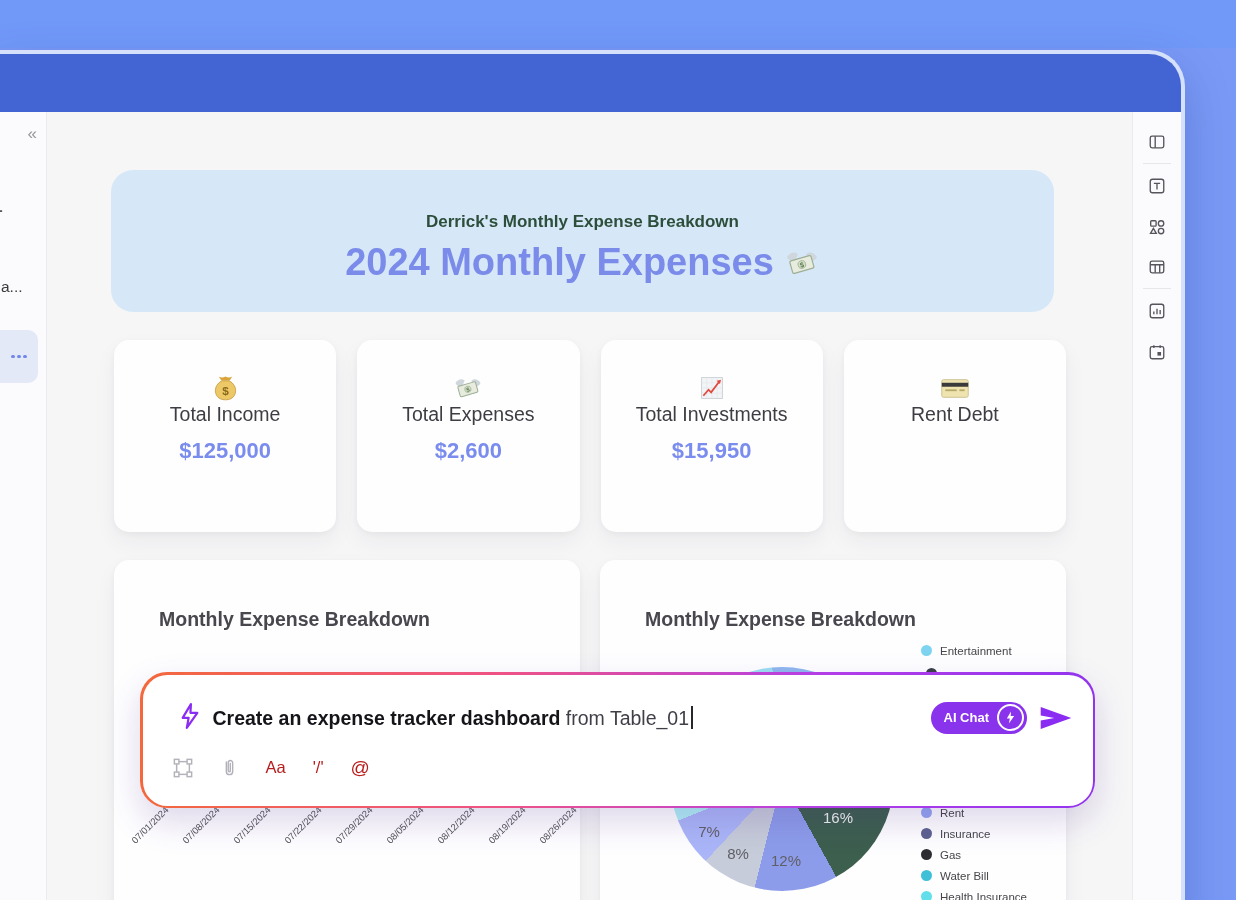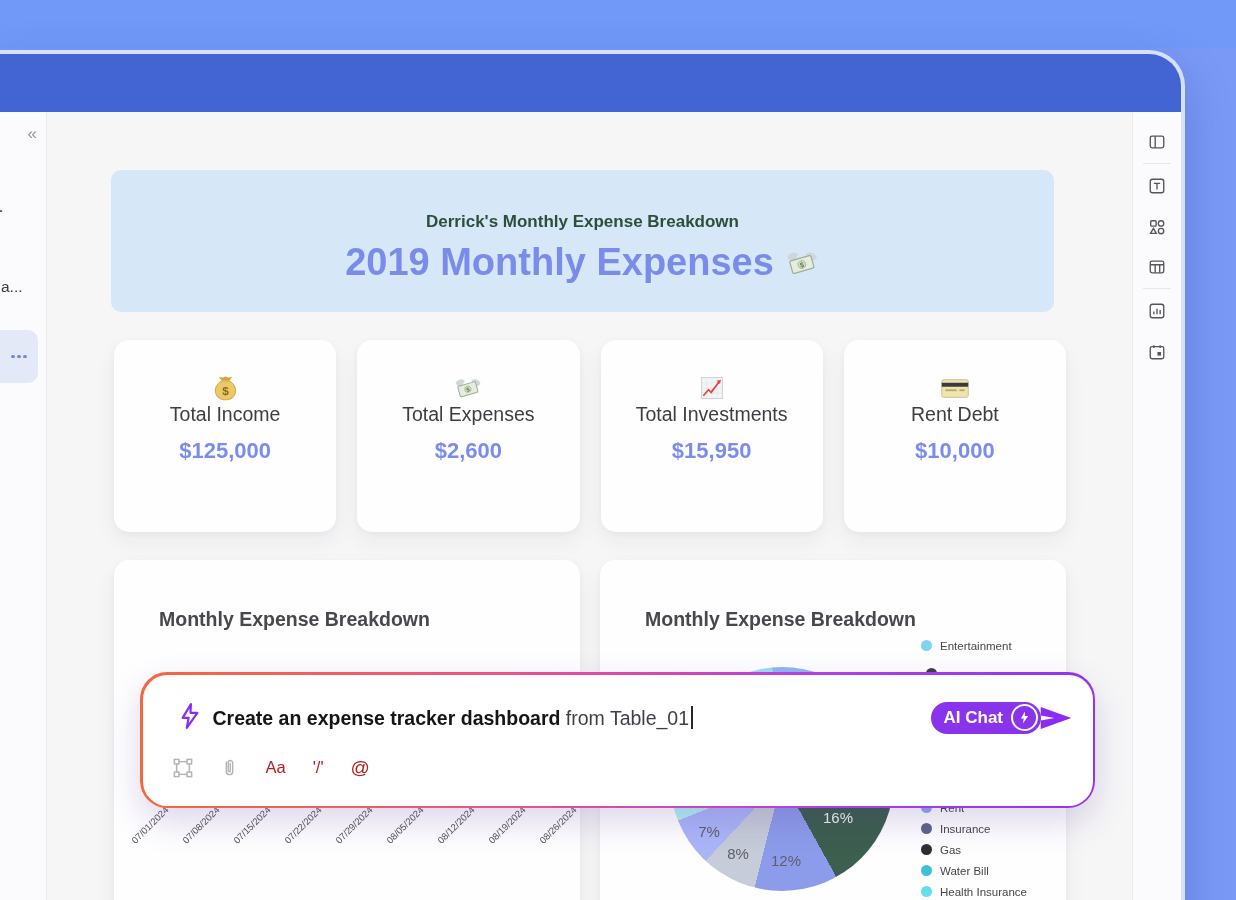--- a/index.html
+++ b/index.html
@@ -19,21 +19,21 @@
   .collapse{position:absolute;top:12px;right:9px;font-size:17px;color:#97979d;cursor:pointer;}
   .partial{position:absolute;top:90px;left:-2px;font-size:14px;font-weight:700;color:#55555a;}
   .trunc{position:absolute;top:166px;left:1px;font-size:15.5px;color:#3c3c40;white-space:nowrap;}
   .active-item{position:absolute;top:218px;left:0;width:38px;height:53px;background:#e4e9f8;border-radius:0 10px 10px 0;
     display:flex;align-items:center;justify-content:center;cursor:pointer;}
   .dot-i{display:flex;gap:2.5px;}
   .dot-i i{width:3.5px;height:3.5px;border-radius:50%;background:#7187ea;}
 
   
   .canvas{position:relative;flex:1;background:#f6f6f7;overflow:hidden;}
-  .hero{position:absolute;left:64px;top:58px;width:943px;height:142px;background:#d6e8f8;border-radius:10px;text-align:center;}
+  .hero{position:absolute;left:64px;top:58px;width:943px;height:142px;background:#d6e8f8;border-radius:22px;text-align:center;}
   .hero-sub{margin-top:42px;font-size:17px;font-weight:700;color:#2c4e3b;}
   .hero-title{margin-top:9px;font-size:38px;font-weight:700;color:#7a8bea;display:flex;align-items:center;justify-content:center;gap:10px;}
 
   .stats{position:absolute;left:67px;top:228px;width:952px;display:flex;gap:21px;}
   .card{background:#fefeff;border-radius:15px;box-shadow:0 10px 22px rgba(30,30,60,.05),0 2px 6px rgba(30,30,60,.04);}
   .stat-card{flex:1;height:192px;box-sizing:border-box;padding-top:33px;text-align:center;cursor:pointer;}
   .stat-icon{height:30px;display:flex;align-items:center;justify-content:center;}
   .stat-label{font-size:19.5px;font-weight:500;color:#3d3d43;}
   .stat-value{margin-top:12px;font-size:22px;font-weight:700;color:#7a8cee;}
 
@@ -58,21 +58,21 @@
       #a9b6f0 258deg 343deg,
       #9adef2 343deg 355deg,
       #8fb7ef 355deg 360deg);}
   .pcts{position:absolute;inset:0;pointer-events:none;}
   .pct{position:absolute;transform:translate(-50%,-50%);font-size:15px;color:#5f5f66;}
   .pct:nth-of-type(1){left:238px;top:257px;color:#eef2ef;}
   .pct:nth-of-type(2){left:186px;top:300px;}
   .pct:nth-of-type(3){left:138px;top:293px;}
   .pct:nth-of-type(4){left:109px;top:271px;}
   .legend{position:absolute;left:321px;top:80px;}
-  .legend-item{display:flex;align-items:flex-start;gap:8px;height:21px;}
+  .legend-item{display:flex;align-items:center;gap:8px;height:21px;}
   .legend .legend-item:nth-of-type(2){margin-top:141px;}
   .ldot{width:11px;height:11px;border-radius:50%;flex:none;}
   .llabel{font-size:11.5px;color:#46464b;white-space:nowrap;}
   .partial-dot{position:absolute;left:326px;top:108px;width:11px;height:11px;border-radius:50%;background:#3a3f4a;}
 
   
   .toolbar{position:relative;width:49px;box-sizing:border-box;background:#fbfbfd;border-left:1px solid #ebebee;flex:none;}
   .tool{position:absolute;left:15px;width:18px;height:18px;cursor:pointer;}
   .tool svg{display:block;}
   .t1{top:21px;} .t2{top:65px;} .t3{top:106px;} .t4{top:146px;} .t5{top:190px;} .t6{top:231px;}
@@ -86,21 +86,21 @@
     box-shadow:0 14px 34px rgba(80,40,140,.18);}
   .chat-inner{position:relative;width:100%;height:100%;box-sizing:border-box;background:#ffffff;border-radius:24.5px;}
   .bolt{position:absolute;left:36px;top:27px;}
   .prompt{position:absolute;left:70px;top:31px;font-size:19.5px;color:#3f3f48;white-space:nowrap;cursor:text;}
   .prompt b{color:#141419;font-weight:700;margin-top:35px;}
   .cursor{display:inline-block;width:1.5px;height:23px;background:#26262b;margin-left:2px;vertical-align:-4px;
     animation:blink 1.1s steps(1) infinite;}
   @keyframes blink{50%{opacity:0;}}
   .pill{position:absolute;left:788px;top:27px;height:32px;background:#8a33ec;border-radius:17px;
     display:flex;align-items:center;padding:0 3px 0 13px;cursor:pointer;}
-  .pill-label{color:#ffffff;font-size:17px;font-weight:700;margin-right:8px;}
+  .pill-label{color:#ffffff;font-size:13px;font-weight:700;margin-right:8px;}
   .pill-circle{width:27px;height:27px;box-sizing:border-box;border:2.5px solid #ffffff;border-radius:50%;background:#8a33ec;
     display:flex;align-items:center;justify-content:center;}
   .send{position:absolute;left:896px;top:29px;cursor:pointer;}
   .chat-tools{position:absolute;left:30px;top:82px;display:flex;align-items:center;gap:27px;color:#b91c1c;}
   .chat-tools .txt{font-size:16.5px;cursor:pointer;}
   .chat-tools .txt.at{font-size:19px;}
   .chat-tools svg{cursor:pointer;display:block;}
 </style>
 </head>
 <body>
@@ -123,21 +123,21 @@
               <i></i>
             </span>
         </div>
       </aside>
 
       <main class="canvas">
 
         <section class="hero">
           <div class="hero-sub">Derrick's Monthly Expense Breakdown</div>
           <div class="hero-title">
-            <span>2019 Monthly Expenses</span>
+            <span>2024 Monthly Expenses</span>
             <svg width="36" height="30" viewBox="0 0 36 30">
               <path d="M3 9 Q8 2 14 6 L11 13 Q5 14 3 9 Z" fill="#cfd6dc"></path>
               <path d="M33 9 Q28 2 22 6 L25 13 Q31 14 33 9 Z" fill="#cfd6dc"></path>
               <g transform="rotate(-16 18 17)">
                 <rect x="7" y="10" width="22" height="13" rx="1.5" fill="#e7ecdf" stroke="#9eae94" stroke-width="1.2"></rect>
                 <circle cx="18" cy="16.5" r="3.8" fill="#cfe0c2" stroke="#9eae94" stroke-width="0.8"></circle>
                 <text x="18" y="19.3" font-size="7" font-weight="bold" fill="#62775a" text-anchor="middle">$</text>
               </g>
             </svg>
           </div>
@@ -188,21 +188,20 @@
           <section class="card stat-card">
             <div class="stat-icon">
               <svg width="30" height="23" viewBox="0 0 34 26">
                 <rect x="2" y="3" width="30" height="20" rx="2" fill="#efe3b0" stroke="#c9bd8a" stroke-width="1"></rect>
                 <rect x="2" y="6.5" width="30" height="4.5" fill="#3a3a3a"></rect>
                 <rect x="6" y="14" width="13" height="2" fill="#b7a968"></rect>
                 <rect x="22" y="14" width="6" height="2" fill="#b7a968"></rect>
               </svg>
             </div>
             <div class="stat-label">Rent Debt</div>
-            <div class="stat-value">$10,000</div>
           </section>
         </div>
 
         <div class="charts">
 
           <section class="card chart-card">
             <h3>Monthly Expense Breakdown</h3>
             <div class="ticks">
 
                 <span class="tick" style="--i: 0;">

